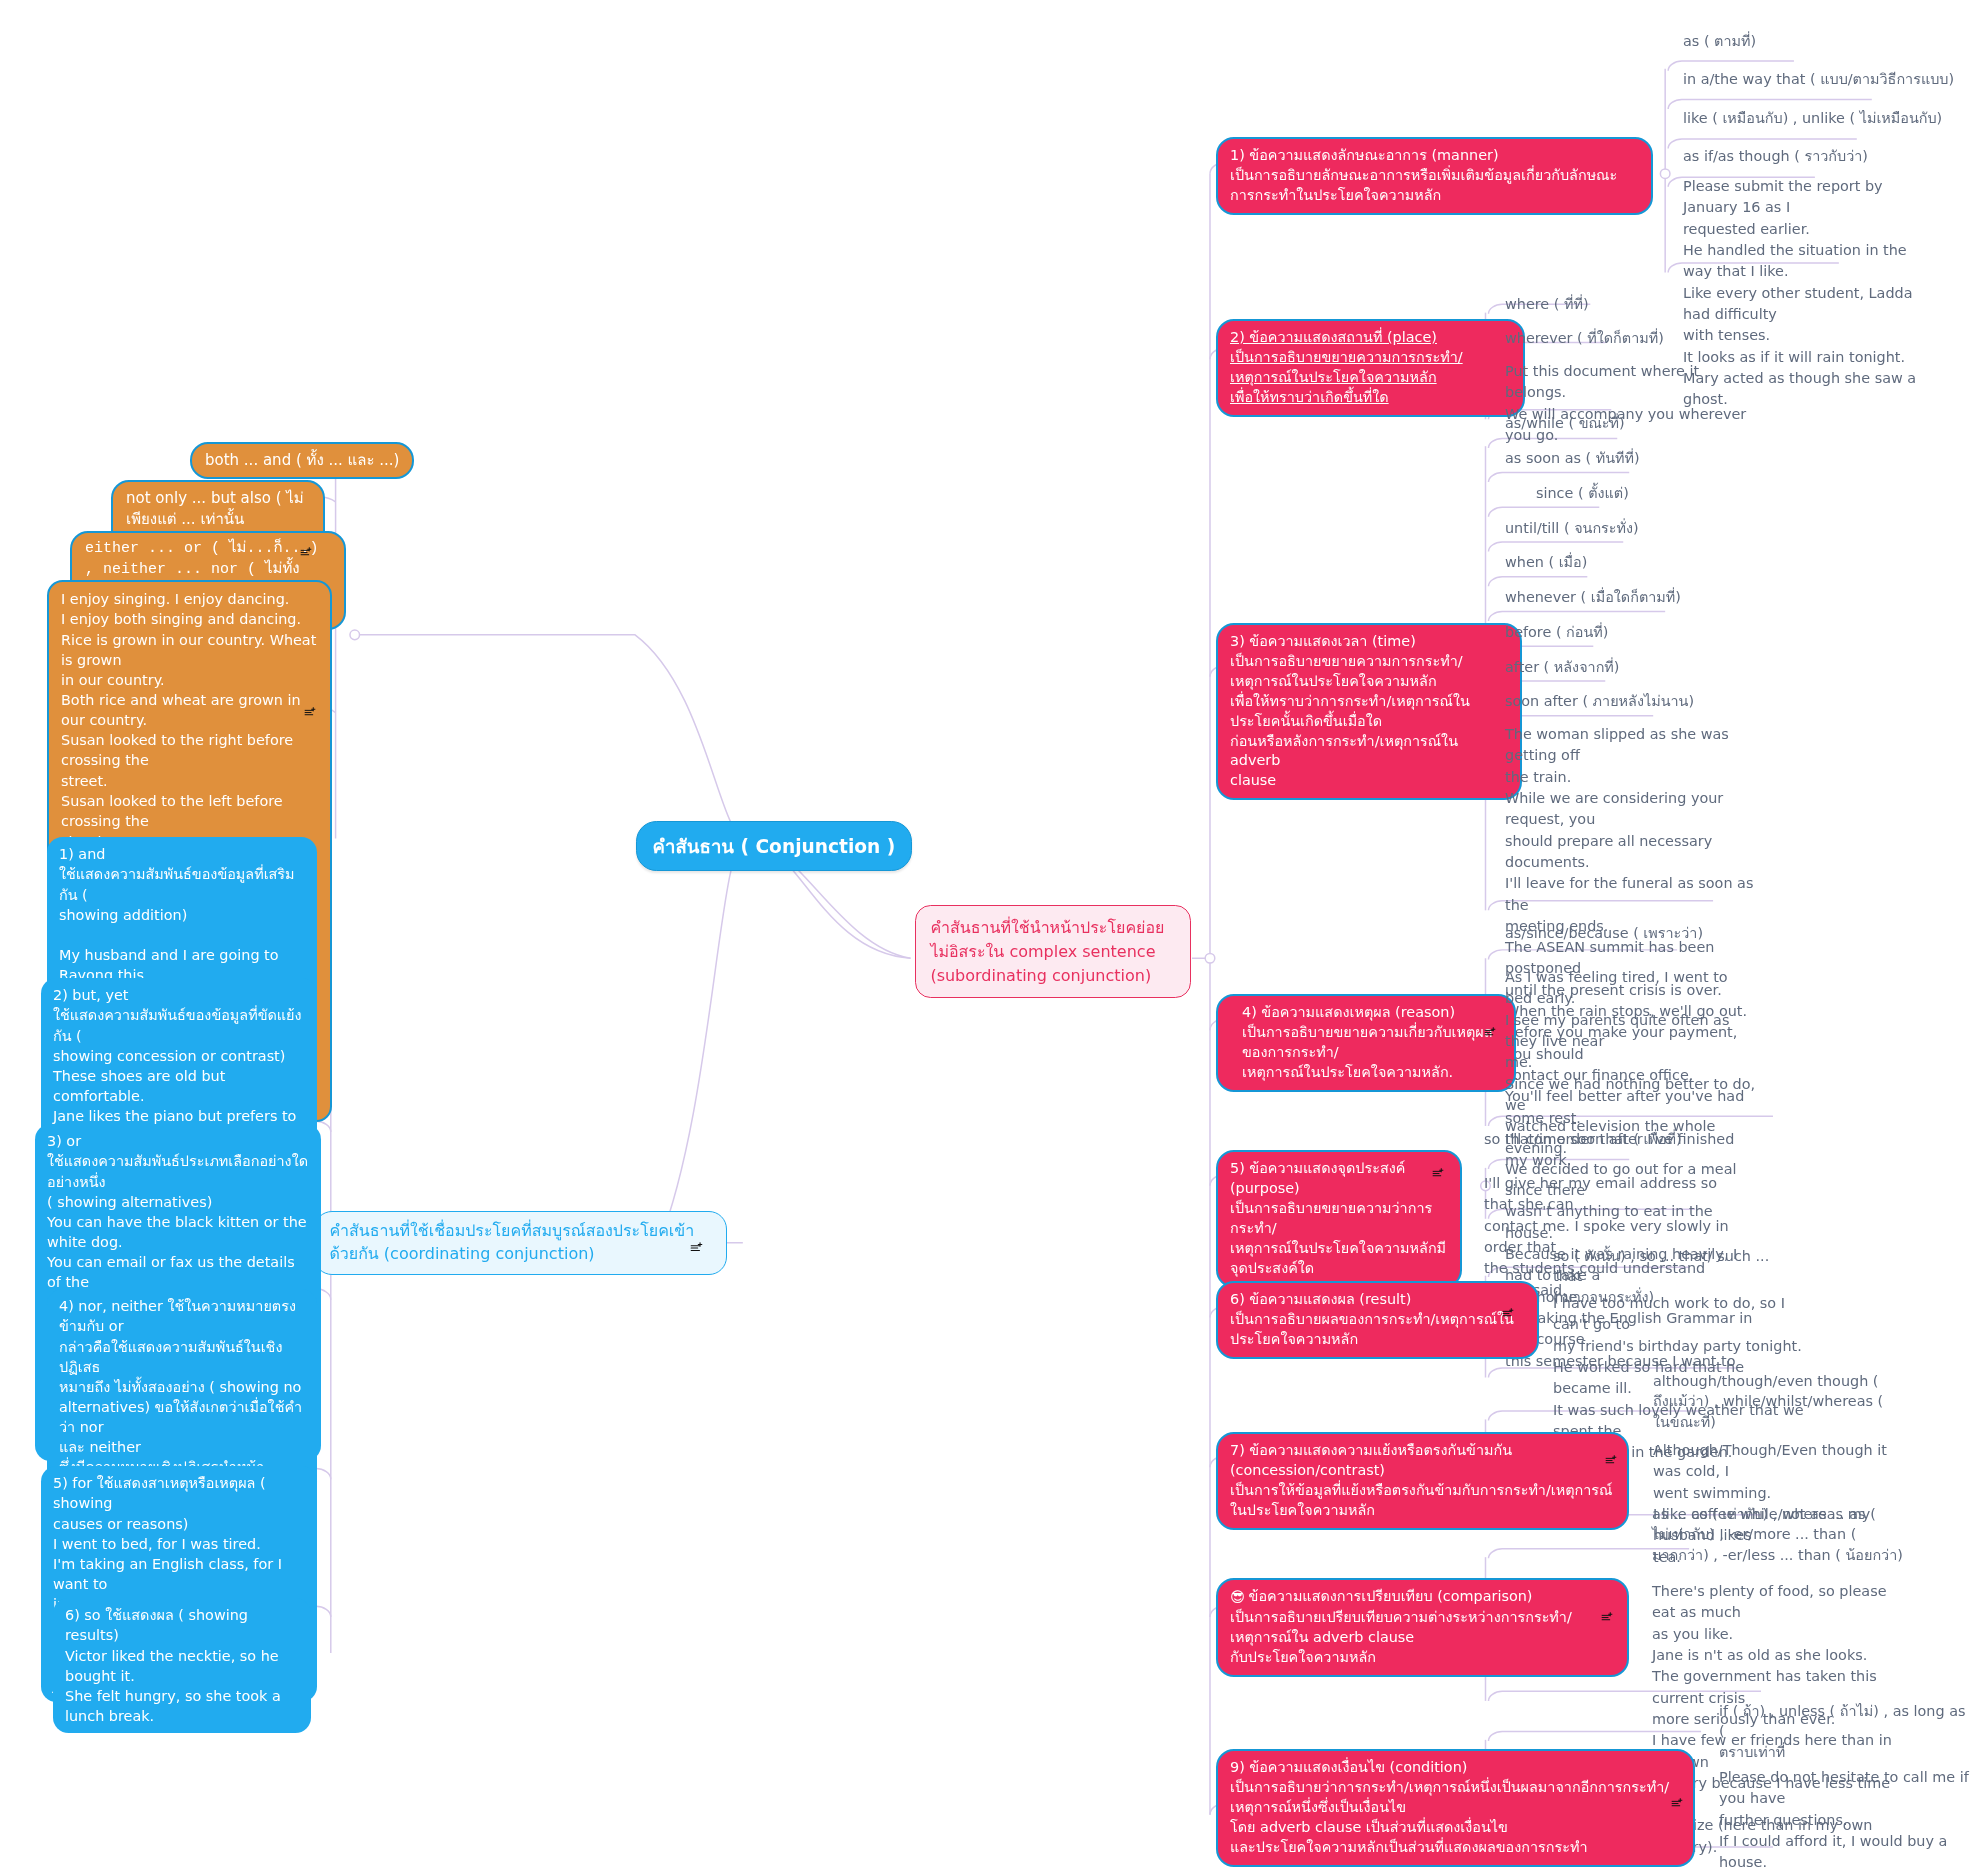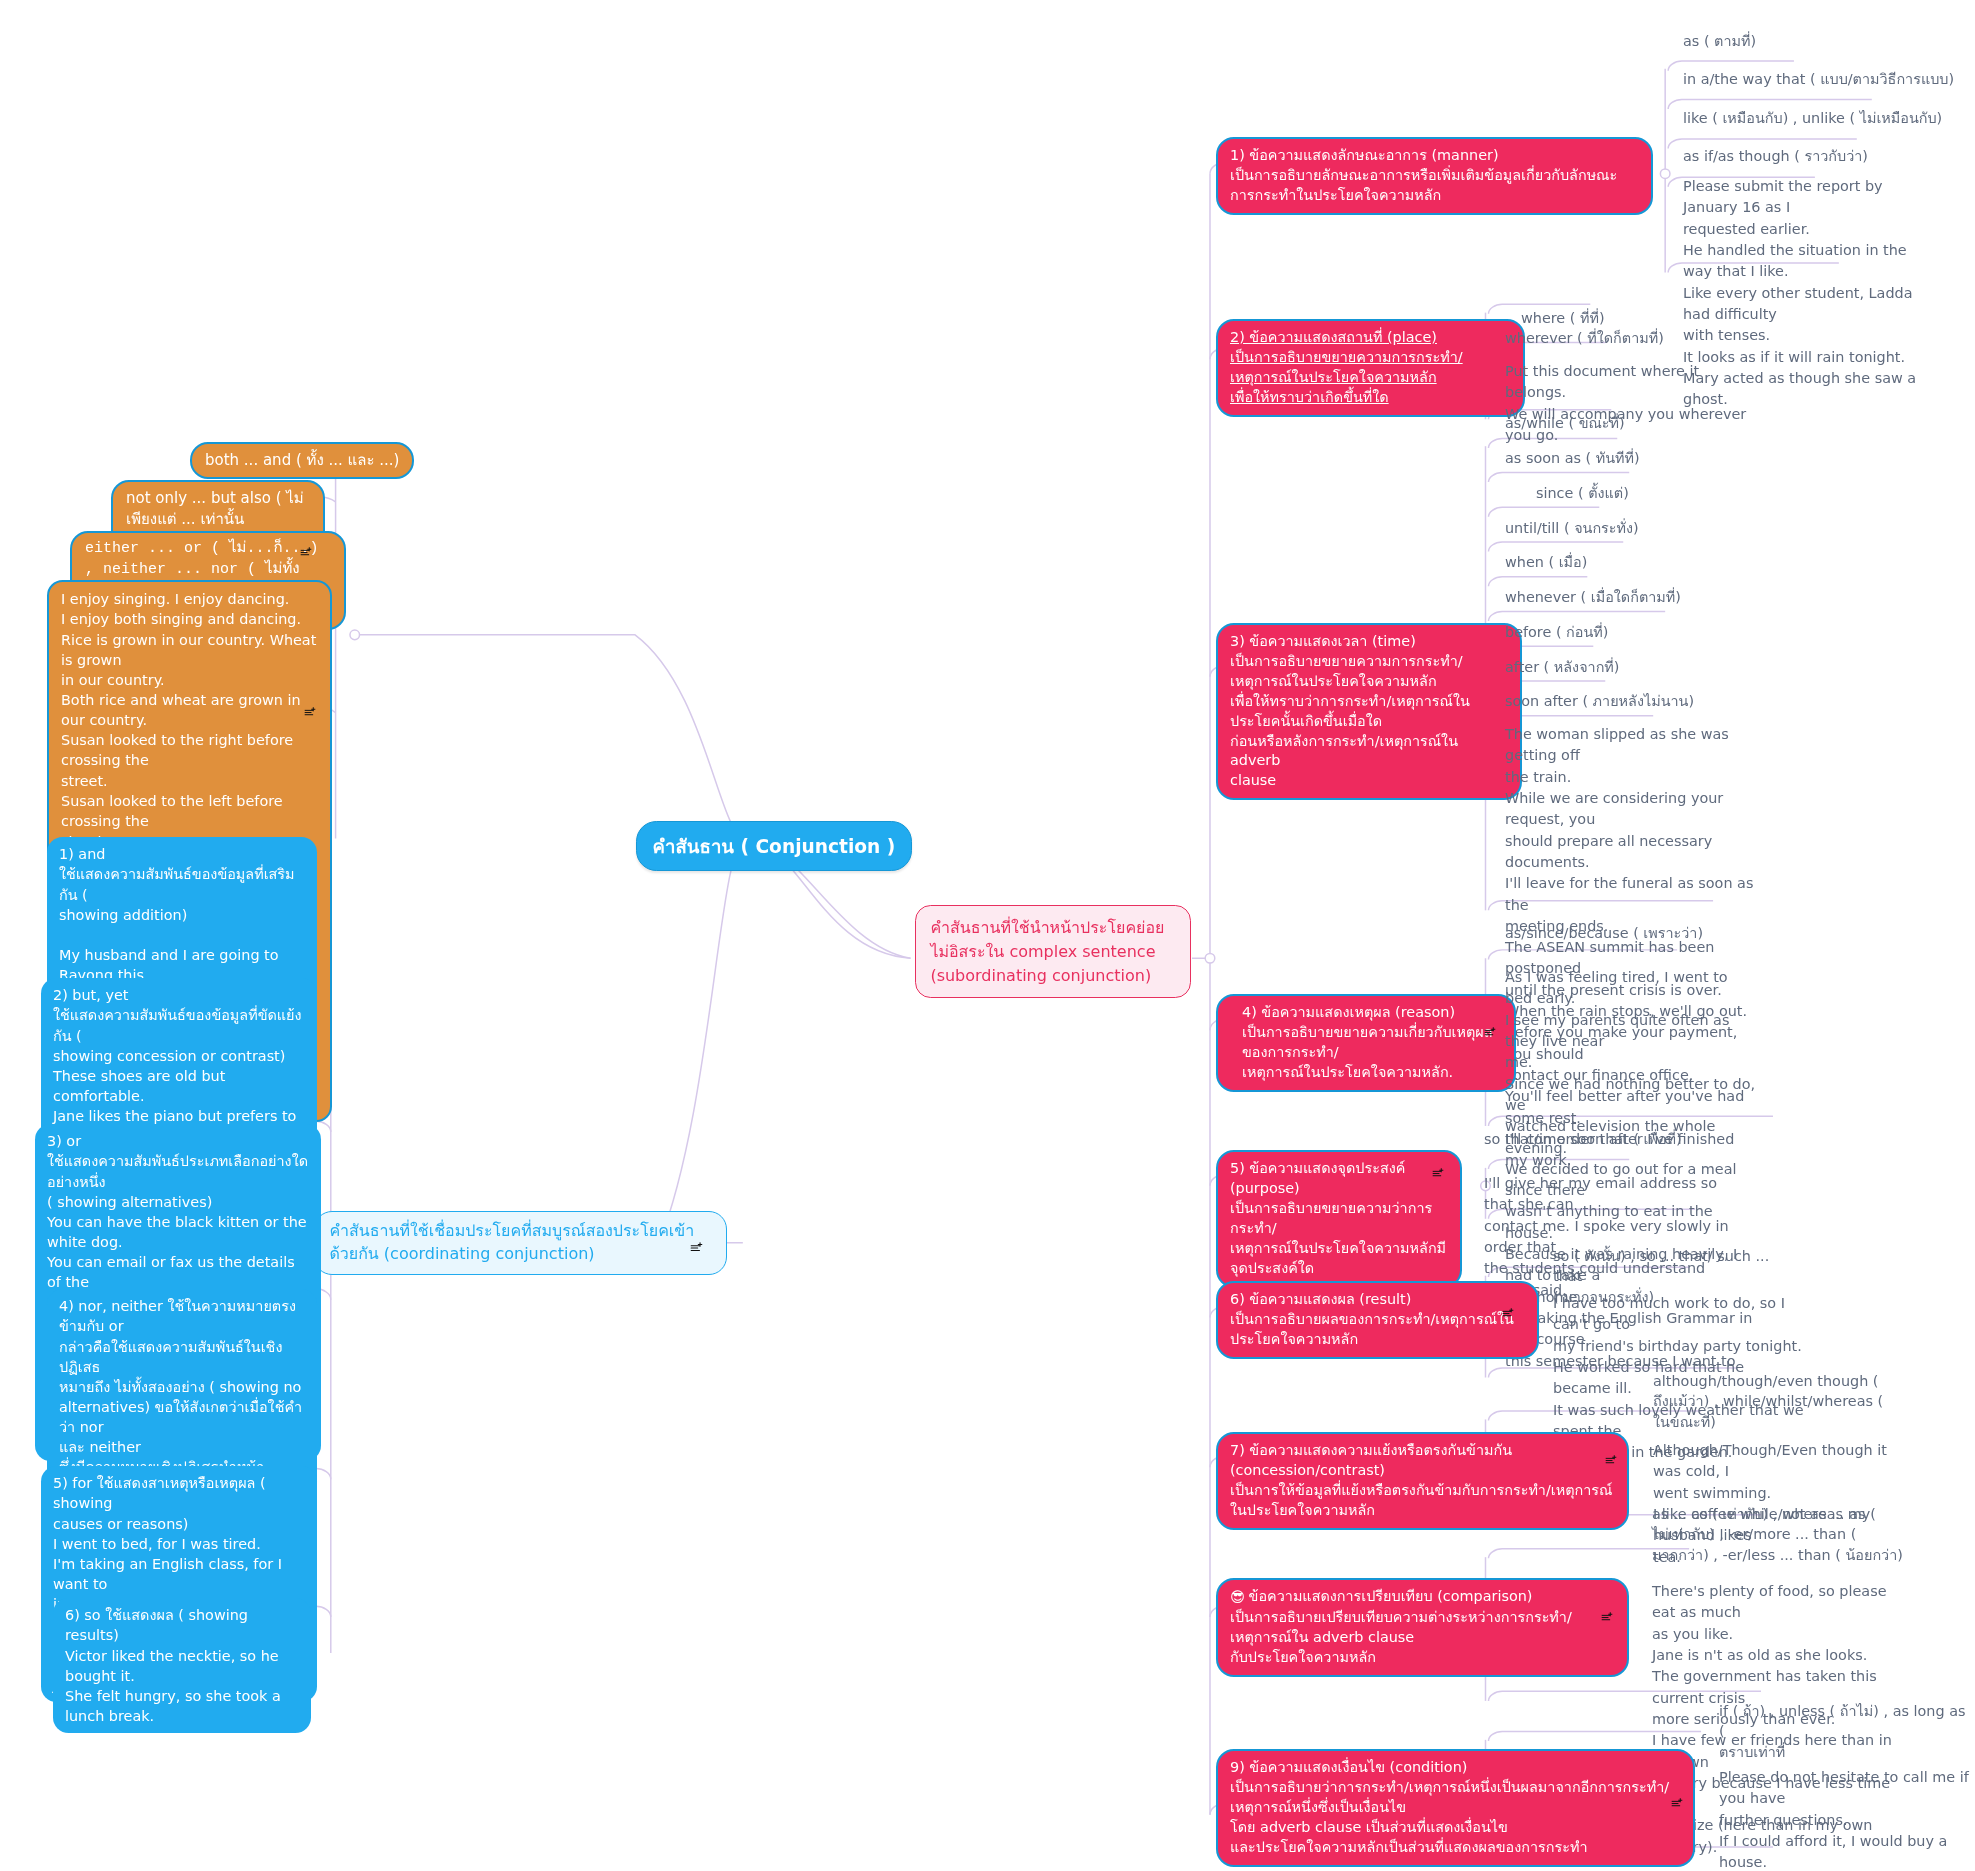--- a/index.html
+++ b/index.html
@@ -329,21 +329,21 @@
 requested earlier.
 He handled the situation in the way that I like.
 Like every other student, Ladda had difficulty
 with tenses.
 It looks as if it will rain tonight.
 Mary acted as though she saw a ghost.</div>
 
   <div class="node block-red" style="left:1216px;top:319px;width:309px;white-space:pre-line;text-decoration:underline;">2)  ข้อความแสดงสถานที่ (place)
 เป็นการอธิบายขยายความการกระทำ/เหตุการณ์ในประโยคใจความหลัก
 เพื่อให้ทราบว่าเกิดขึ้นที่ใด</div>
-  <div class="leaf-title" style="position:absolute;left:1505px;top:308px;width:240px;white-space:pre-line;margin-left:16px;">where ( ที่ที่)</div>
+  <div class="leaf-title" style="position:absolute;left:1505px;top:294px;width:240px;white-space:pre-line;">where ( ที่ที่)</div>
   <div class="leaf-title" style="position:absolute;left:1505px;top:328px;width:240px;white-space:pre-line;">wherever ( ที่ใดก็ตามที่)</div>
   <div class="leaf" style="position:absolute;left:1505px;top:361px;width:252px;">Put this document where it belongs.
 We will accompany you wherever you go.</div>
 
   <div class="node block-red" style="left:1216px;top:623px;width:306px;white-space:pre-line;">3) ข้อความแสดงเวลา (time)
 เป็นการอธิบายขยายความการกระทำ/เหตุการณ์ในประโยคใจความหลัก
 เพื่อให้ทราบว่าการกระทำ/เหตุการณ์ในประโยคนั้นเกิดขึ้นเมื่อใด
 ก่อนหรือหลังการกระทำ/เหตุการณ์ใน adverb
 clause</div>
   <div class="leaf-title" style="position:absolute;left:1505px;top:413px;">as/while ( ขณะที่)</div>

